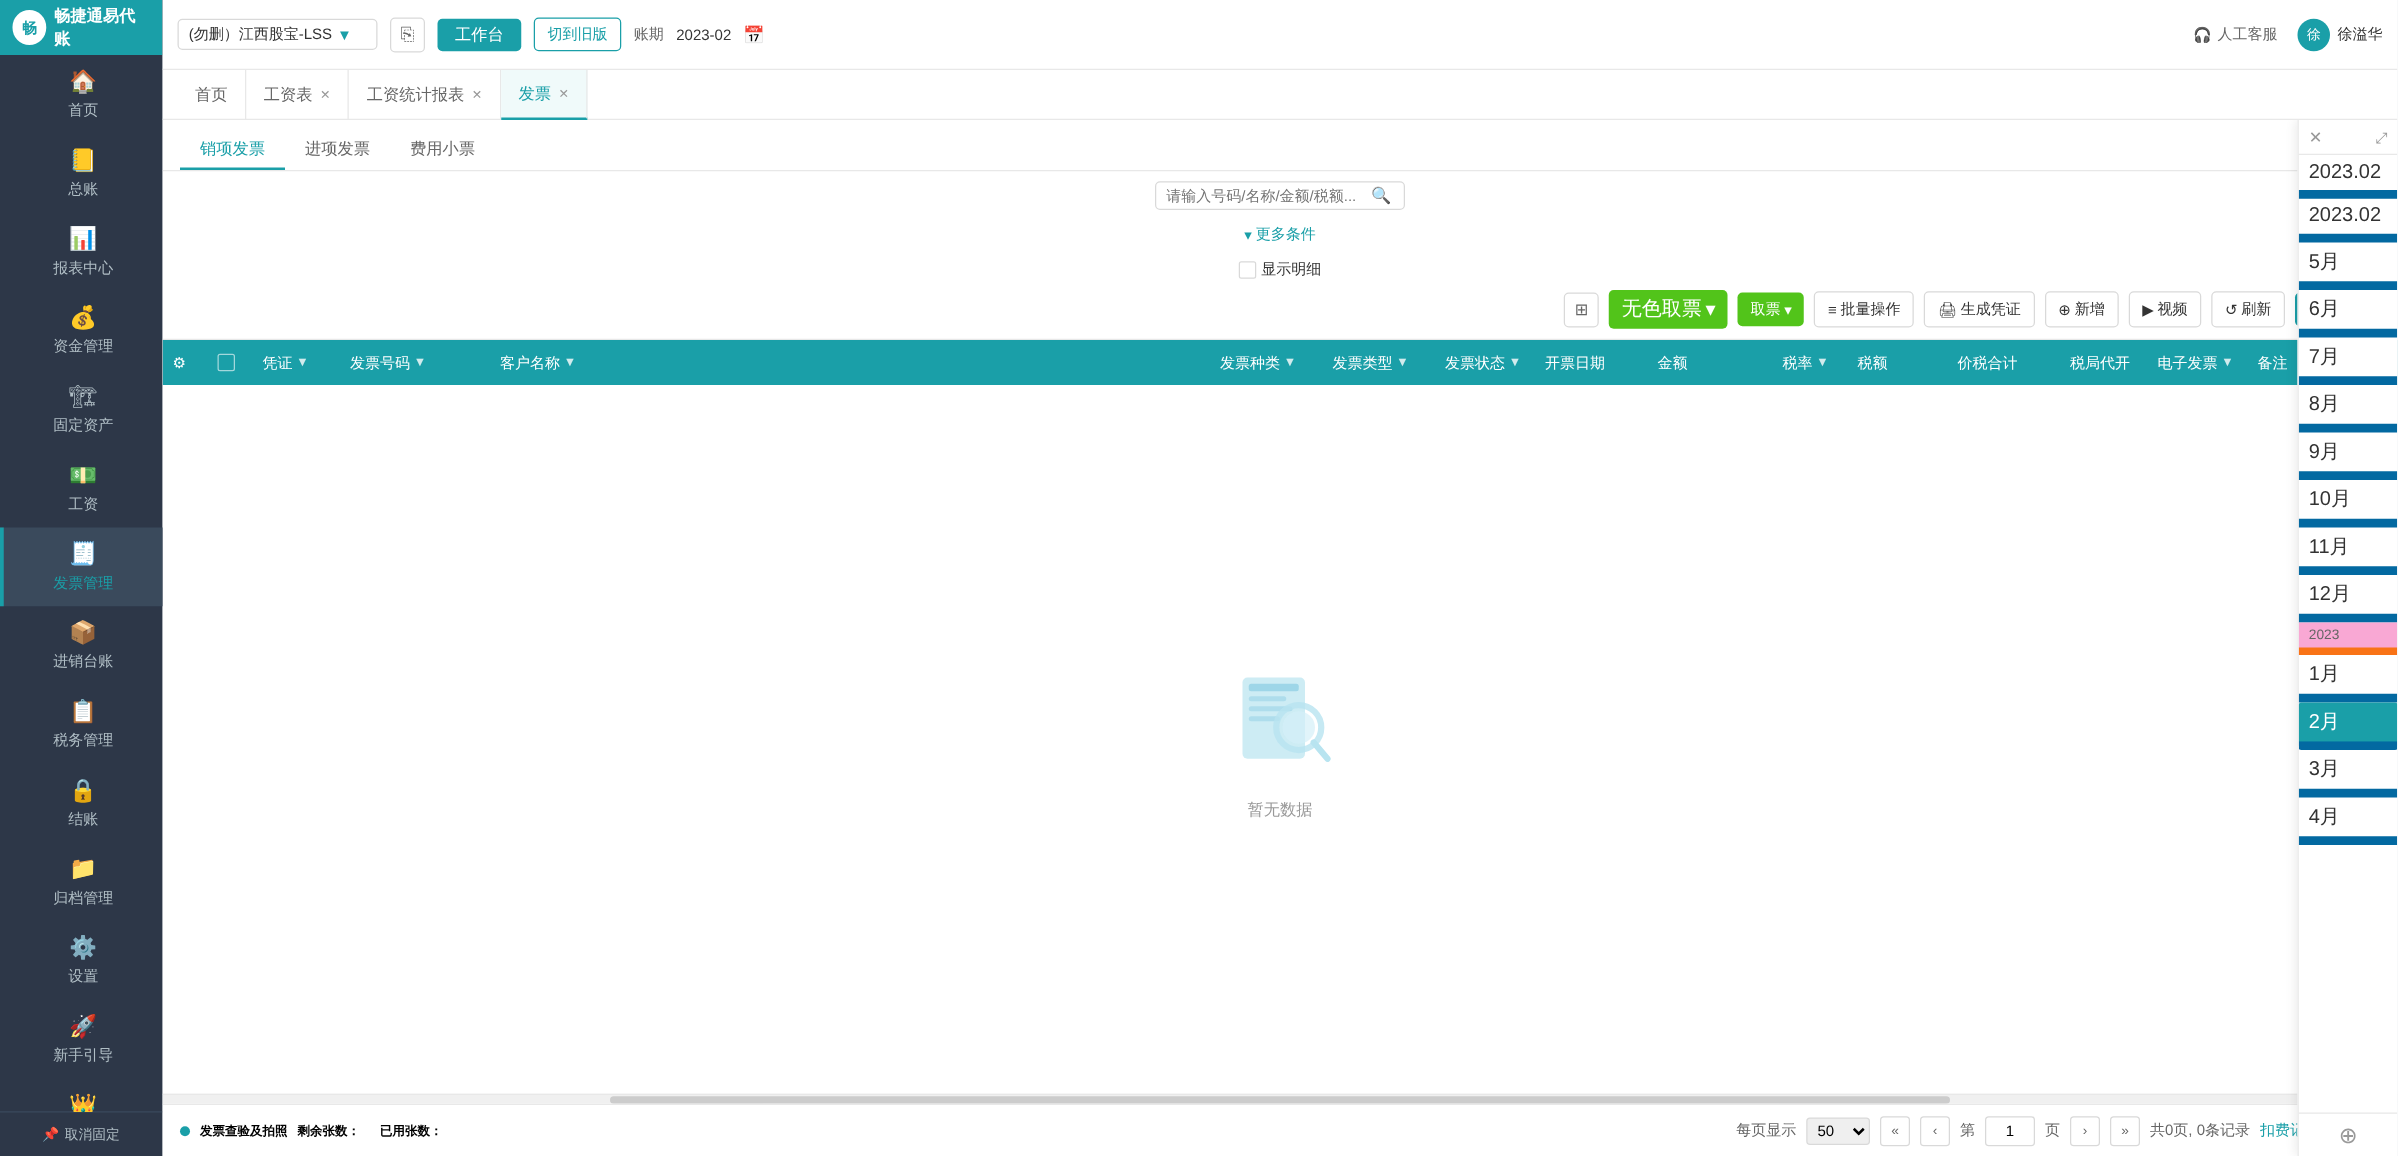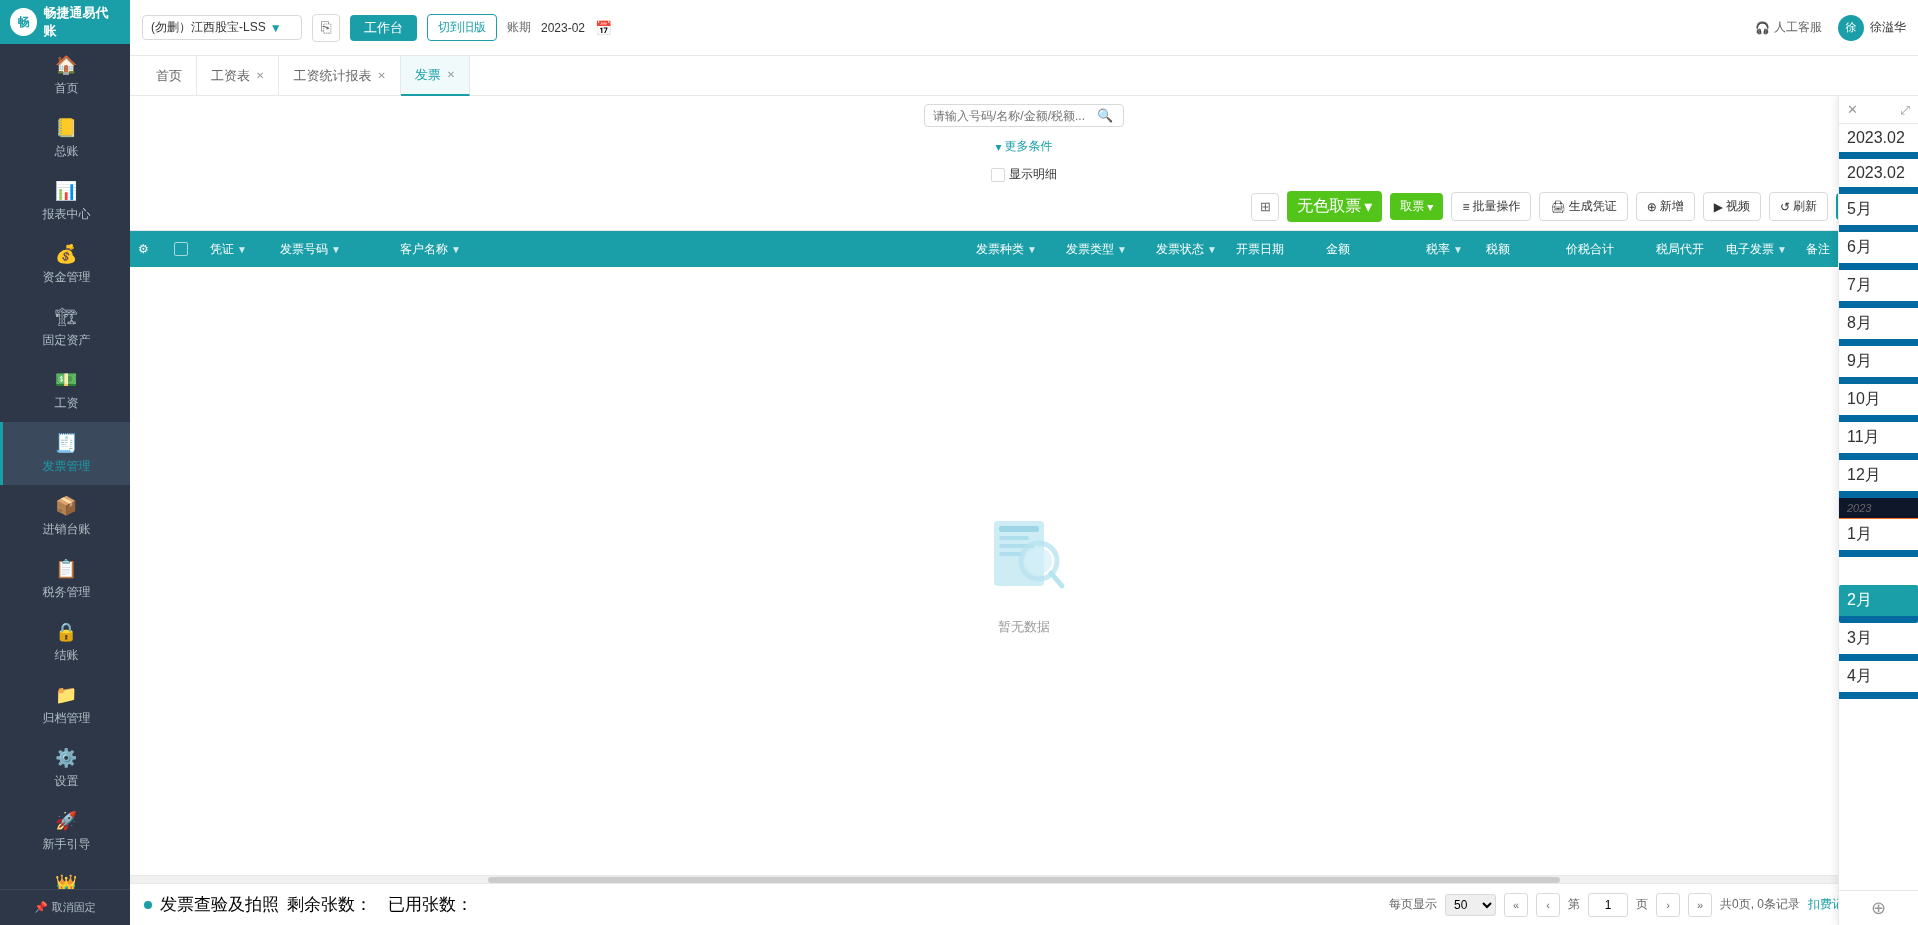--- a/index.html
+++ b/index.html
@@ -289,21 +289,21 @@
 
     
     .table-footer {
       height: 42px;
       border-top: 1px solid #e8e8e8;
       display: flex; align-items: center;
       padding: 0 14px;
       flex-shrink: 0;
       background: #fff;
     }
-    .footer-left { display: flex; align-items: center; gap: 8px; font-size: 17px; }
+    .footer-left { display: flex; align-items: center; gap: 8px; font-size: 10px; font-weight: bold; }
     .footer-badge {
       width: 8px; height: 8px; border-radius: 50%;
       background: #1a9fa8; display: inline-block;
     }
     .footer-right { margin-left: auto; display: flex; align-items: center; gap: 8px; font-size: 12px; color: #666; justify-content: space-between; }
     .pagination-btn {
       width: 24px; height: 24px;
       border: 1px solid #d9d9d9; border-radius: 3px;
       display: flex; align-items: center; justify-content: center;
       cursor: pointer; font-size: 11px; background: #fff;
@@ -330,34 +330,33 @@
     .period-panel-header {
       display: flex; align-items: center; justify-content: space-between;
       padding: 6px 8px;
       font-size: 11px; color: #666;
       border-bottom: 1px solid #e8e8e8;
     }
     .period-close { cursor: pointer; color: #999; font-size: 13px; }
     .period-maximize { cursor: pointer; color: #999; font-size: 12px; }
     .period-list { flex: 1; overflow-y: auto; }
     .period-group-header {
-      background: #0f172a;
+      background: #f9a8d4;
       padding: 4px 8px;
       font-size: 11px; color: #666;
-      border-bottom: 1px solid #f97316;
-      font-style: italic;
+      border-bottom: 6px solid #f97316;
     }
     .period-item {
       display: flex; align-items: center;
       padding: 5px 8px;
       font-size: 16px; color: #333;
       cursor: pointer;
       border-bottom: 7px solid #0369a1;
     }
-    .period-item.active { background: #1a9fa8; color: #fff; border-radius: 2px; margin-top: 28px; }
+    .period-item.active { background: #1a9fa8; color: #fff; border-radius: 2px; }
     .period-bottom {
       padding: 6px 4px;
       display: flex; align-items: center; justify-content: center;
       border-top: 1px solid #e8e8e8;
       cursor: pointer;
     }
     .period-bottom-icon { font-size: 18px; color: #999; }
 
     
     .horizontal-scrollbar {
@@ -488,20 +487,25 @@
         <span class="tab-close">✕</span>
       </div>
       <div class="tab-item active">
         <span>发票</span>
         <span class="tab-close">✕</span>
       </div>
     </div>
 
   <div class="invoice-area">
 
+    <div class="subtab-bar" id="subtab-bar">
+        <div class="subtab active">销项发票</div>
+        <div class="subtab">进项发票</div>
+        <div class="subtab">费用小票</div>
+      </div>
 
     <div class="toolbar">
       <div class="search-input-wrap">
         <input type="text" placeholder="请输入号码/名称/金额/税额..." style="">
         <span class="search-icon">🔍</span>
       </div>
       <div class="more-conditions">
         <span>▾</span>
         <span>更多条件</span>
       </div>

